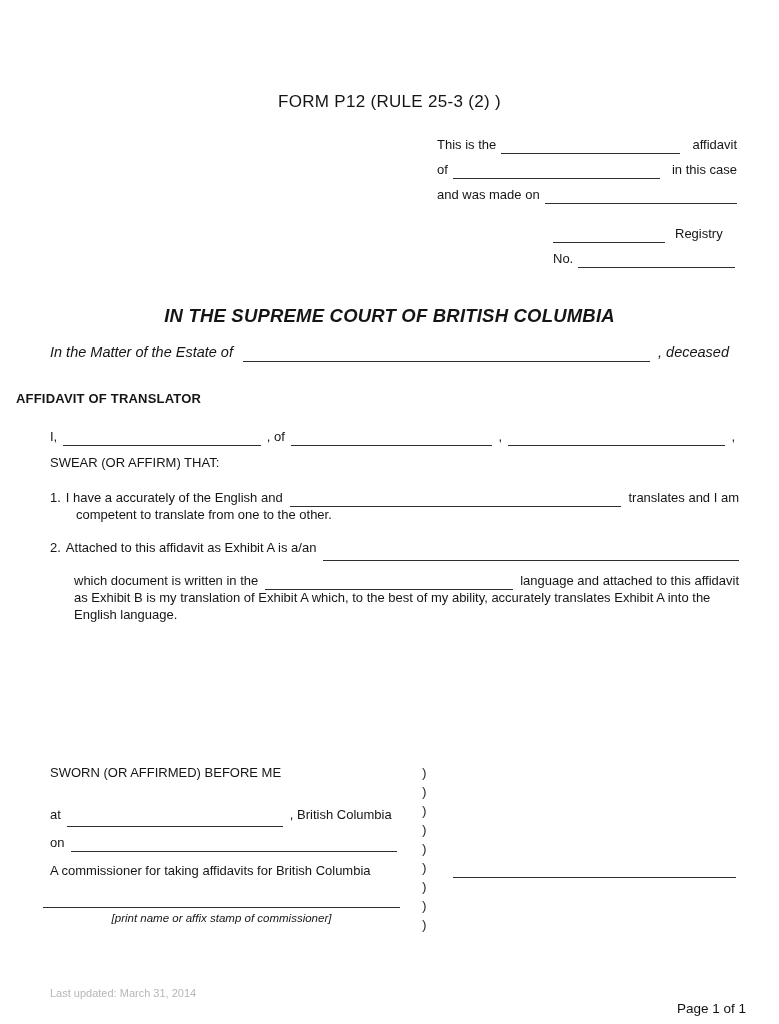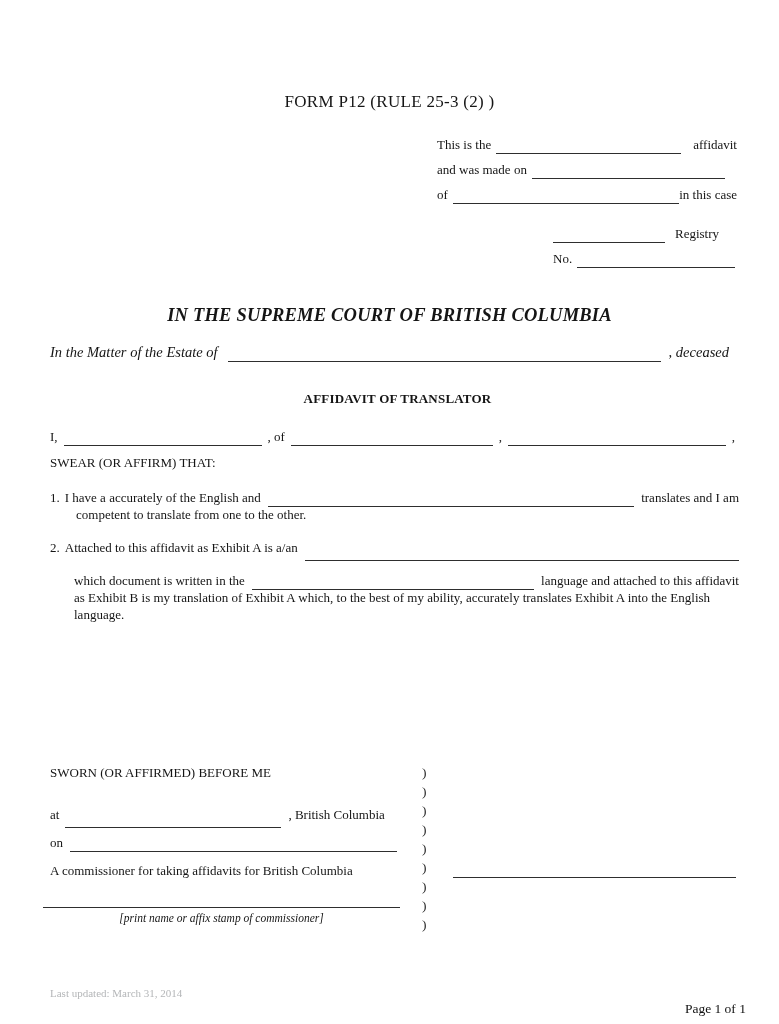--- a/index.html
+++ b/index.html
@@ -5,21 +5,21 @@
   html, body {
     margin: 0;
     padding: 0;
     background: #ffffff;
   }
   .page {
     position: relative;
     width: 779px;
     height: 1024px;
     background: #ffffff;
-    font-family: Liberation Serif, serif;
+    font-family: Liberation Sans, sans-serif;
     color: #151515;
     font-size: 13px;
     overflow: hidden;
   }
   
   .frow {
     display: flex;
     align-items: baseline;
     white-space: nowrap;
   }
@@ -71,21 +71,21 @@
     position: absolute;
     top: 344px; left: 50px; right: 50px;
     font-style: italic;
     font-size: 14.5px;
   }
   .estate-line .blank { margin: 0 8px 0 10px; }
 
   .subtitle {
     position: absolute;
     top: 391px; left: 16px; right: 0;
-    text-align: center;
+    text-align: left;
     font-weight: bold;
     font-size: 13px;
     letter-spacing: 0.2px;
   }
 
   .deponent-line {
     position: absolute;
     top: 429px; left: 50px; right: 44px;
   }
   .deponent-line .blank { margin: 0 6px; }
@@ -170,27 +170,27 @@
 
   <div class="form-title">FORM P12 (RULE 25-3 (2) )</div>
 
   <div class="made-by">
     <div class="frow">
       <span>This is the</span>
       <span class="blank grow"></span>
       <span>affidavit</span>
     </div>
     <div class="frow">
+      <span>of</span>
+      <span class="blank grow"></span>
+      <span>in this case</span>
+    </div>
+    <div class="frow">
       <span>and was made on</span>
       <span class="blank grow"></span>
-    </div>
-    <div class="frow">
-      <span>of</span>
-      <span class="blank grow"></span>
-      <span>in this case</span>
     </div>
   </div>
 
   <div class="registry">
     <div class="frow">
       <span class="blank fixed"></span>
       <span>Registry</span>
     </div>
     <div class="frow">
       <span>No.</span>

